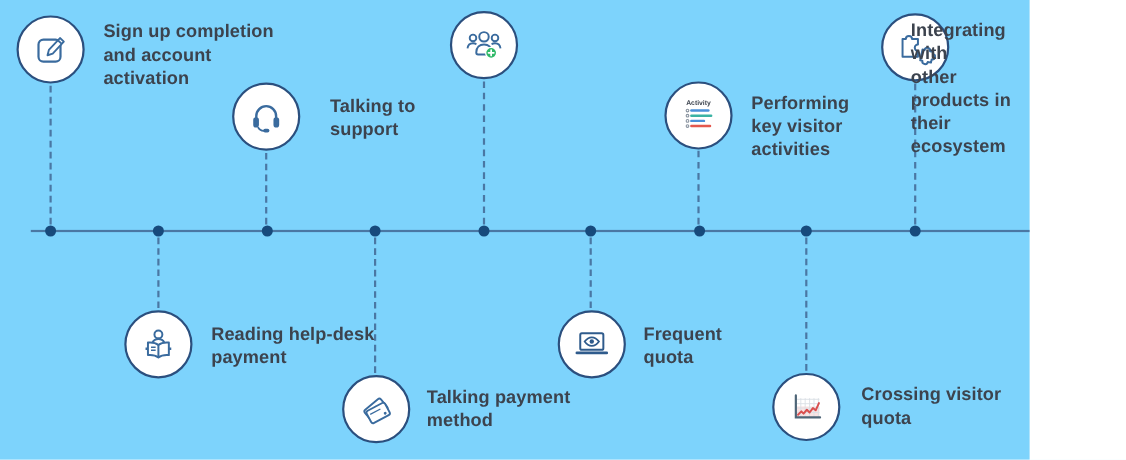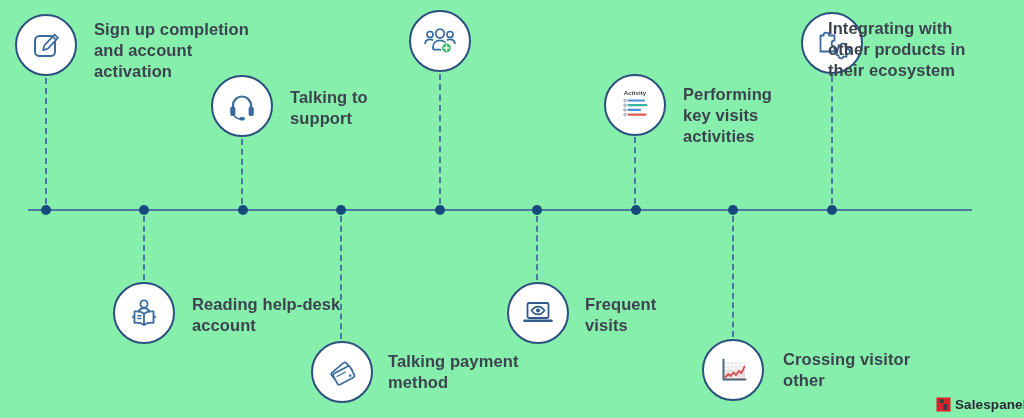--- a/index.html
+++ b/index.html
@@ -1,17 +1,17 @@
 <!DOCTYPE html>
 <html><head>
 <meta charset="utf-8">
 <style>
   html,body{margin:0;padding:0;background:#fff;}
   #stage{
-    position:relative;width:1024px;height:418px;background:#86efac;overflow:hidden;
+    position:relative;width:936px;height:418px;background:#7dd3fc;overflow:hidden;
     font-family:"Liberation Sans",sans-serif;
   }
   .tl-line{position:absolute;left:28px;top:209px;width:944px;height:2px;background:#4a77a3;}
   .dot{position:absolute;width:10px;height:10px;border-radius:50%;background:#174a7c;top:205px;}
   .dt1{left:41px}.dt2{left:139px}.dt3{left:238px}.dt4{left:336px}.dt5{left:435px}
   .dt6{left:532px}.dt7{left:631px}.dt8{left:728px}.dt9{left:827px}
   .conn{position:absolute;width:0;border-left:2px dashed #4a77a3;}
   .cn1{left:45px;top:78px;height:126px}
   .cn2{left:143px;top:216px;height:64px}
   .cn3{left:241px;top:139px;height:65px}
@@ -34,21 +34,21 @@
   .ci6{left:507px;top:282px}
   .ci7{left:604px;top:74px}
   .ci8{left:702px;top:339px}
   .ci9{left:801px;top:12px}
   .label{
     position:absolute;color:#3c434e;font-size:16.5px;line-height:21px;
     font-weight:600;white-space:pre-line;letter-spacing:.1px;
   }
   .lb1{left:94px;top:19px}
   .lb2{left:192px;top:294px}
-  .lb3{left:290px;top:87px}
+  .lb3{left:300px;top:87px}
   .lb4{left:388px;top:351px}
   .lb5{left:487px;top:24px}
   .lb6{left:585px;top:294px}
   .lb7{left:683px;top:84px}
   .lb8{left:783px;top:349px}
   .lb9{left:828px;top:18px}
   .logo{position:absolute;left:936px;top:397px;display:flex;align-items:center;gap:4px;}
   .logo-text{color:#272b33;font-size:13.5px;font-weight:600;letter-spacing:.1px;}
   svg{display:block}
 </style>
@@ -95,21 +95,21 @@
     <svg width="48" height="48" viewBox="0 0 48 48" fill="none">
       <circle cx="24" cy="15" r="3.6" stroke="#3a6b9e" stroke-width="1.8"></circle>
       <path d="M18.5 22.5c1.2-2.2 3.2-3.3 5.5-3.3s4.3 1.1 5.5 3.3" stroke="#3a6b9e" stroke-width="1.8"></path>
       <path d="M24 24.6c-2.5-2-6-2.5-9.5-2.2v11.4c3.5-.3 7 .2 9.5 2.2 2.5-2 6-2.5 9.5-2.2V22.4c-3.5-.3-7 .2-9.5 2.2z" fill="#fff" stroke="#3a6b9e" stroke-width="1.8" stroke-linejoin="round"></path>
       <path d="M24 24.6V36" stroke="#3a6b9e" stroke-width="1.8"></path>
       <path d="M17.3 26.7h4.2M17.3 29.5h4.2" stroke="#3a6b9e" stroke-width="1.4"></path>
       <path d="M14.5 28h-2.2M33.5 28h2.2" stroke="#3a6b9e" stroke-width="2.4"></path>
     </svg>
   </div>
   <div class="label lb2">Reading help-desk
-account</div>
+payment</div>
 
   <div class="circle ci3">
     <svg width="48" height="48" viewBox="0 0 48 48" fill="none">
       <path d="M15 27.5v-4a9 9 0 0 1 18 0v4" stroke="#3a6b9e" stroke-width="2.2"></path>
       <rect x="12.2" y="24.5" width="5.2" height="9.5" rx="2.6" fill="#3a6b9e"></rect>
       <rect x="30.6" y="24.5" width="5.2" height="9.5" rx="2.6" fill="#3a6b9e"></rect>
       <path d="M16.5 33.5c1 2.3 3 3.3 5.5 3.4" stroke="#3a6b9e" stroke-width="1.6"></path>
       <rect x="21.3" y="35" width="5.6" height="3.4" rx="1.7" fill="#3a6b9e"></rect>
     </svg>
   </div>
@@ -147,50 +147,50 @@
 
   <div class="circle ci6">
     <svg width="48" height="48" viewBox="0 0 48 48" fill="none">
       <rect x="13.5" y="14" width="21" height="15" rx="1.5" stroke="#2f5b8c" stroke-width="1.8"></rect>
       <path d="M10.5 31.8h27" stroke="#2f5b8c" stroke-width="2.6" stroke-linecap="round"></path>
       <path d="M17.5 21.5c1.8-2.6 4.2-3.9 6.5-3.9s4.7 1.3 6.5 3.9c-1.8 2.6-4.2 3.9-6.5 3.9s-4.7-1.3-6.5-3.9z" stroke="#2f5b8c" stroke-width="1.6"></path>
       <circle cx="24" cy="21.5" r="2" fill="#2f5b8c"></circle>
     </svg>
   </div>
   <div class="label lb6">Frequent
-visits</div>
+quota</div>
 
   <div class="circle ci7">
     <svg width="48" height="48" viewBox="0 0 48 48" fill="none">
       <text x="24" y="14" text-anchor="middle" font-size="6.2" font-weight="700" fill="#3c434e" font-family="Liberation Sans, sans-serif">Activity</text>
       <circle cx="14" cy="19.5" r="1.2" stroke="#8a94a0" stroke-width="1"></circle>
       <line x1="17.5" y1="19.5" x2="33" y2="19.5" stroke="#4a90d9" stroke-width="2.2" stroke-linecap="round"></line>
       <circle cx="14" cy="24.2" r="1.2" stroke="#8a94a0" stroke-width="1"></circle>
       <line x1="17.5" y1="24.2" x2="35.5" y2="24.2" stroke="#3bb3a4" stroke-width="2.2" stroke-linecap="round"></line>
       <circle cx="14" cy="28.9" r="1.2" stroke="#8a94a0" stroke-width="1"></circle>
       <line x1="17.5" y1="28.9" x2="29" y2="28.9" stroke="#4a90d9" stroke-width="2.2" stroke-linecap="round"></line>
       <circle cx="14" cy="33.6" r="1.2" stroke="#8a94a0" stroke-width="1"></circle>
       <line x1="17.5" y1="33.6" x2="34.5" y2="33.6" stroke="#e4584e" stroke-width="2.2" stroke-linecap="round"></line>
     </svg>
   </div>
   <div class="label lb7">Performing
-key visits
+key visitor
 activities</div>
 
   <div class="circle ci8">
     <svg width="48" height="48" viewBox="0 0 48 48" fill="none">
       <rect x="15.5" y="23.5" width="20.5" height="9.5" fill="#f9e3e3"></rect>
       <path d="M19 16v17M23 16v17M27 16v17M31 16v17M35 16v17" stroke="#d9dfe5" stroke-width=".8"></path>
       <path d="M15.5 17h20.5M15.5 21h20.5M15.5 25h20.5M15.5 29h20.5" stroke="#d9dfe5" stroke-width=".8"></path>
       <path d="M14.5 13.5V33.5H36.5" stroke="#4e6577" stroke-width="2" stroke-linecap="round"></path>
       <path d="M16.5 31l3-3 2 2 3-3.5 2.5 2.5 3-4 2.5 2 3-6.5" stroke="#d94f4f" stroke-width="1.8" stroke-linejoin="round" stroke-linecap="round"></path>
     </svg>
   </div>
   <div class="label lb8">Crossing visitor
-other</div>
+quota</div>
 
   <div class="circle ci9">
     <svg width="48" height="48" viewBox="0 0 48 48" fill="none">
       <path d="M12.5 16.5h3a2.8 2.8 0 1 1 5.6 0h5.4v5a2.9 2.9 0 1 0 0 5.8v5.2h-14z" fill="#fff" stroke="#3a6b9e" stroke-width="1.8" stroke-linejoin="round"></path>
       <g transform="translate(1.5,1) rotate(12 33 31)">
         <path d="M28 26h2a2.5 2.5 0 1 1 5 0h3v2a2.5 2.5 0 1 1 0 5v3h-3a2.5 2.5 0 1 1-5 0h-2z" fill="#fff" stroke="#3a6b9e" stroke-width="1.8" stroke-linejoin="round"></path>
       </g>
     </svg>
   </div>
   <div class="label lb9">Integrating with

